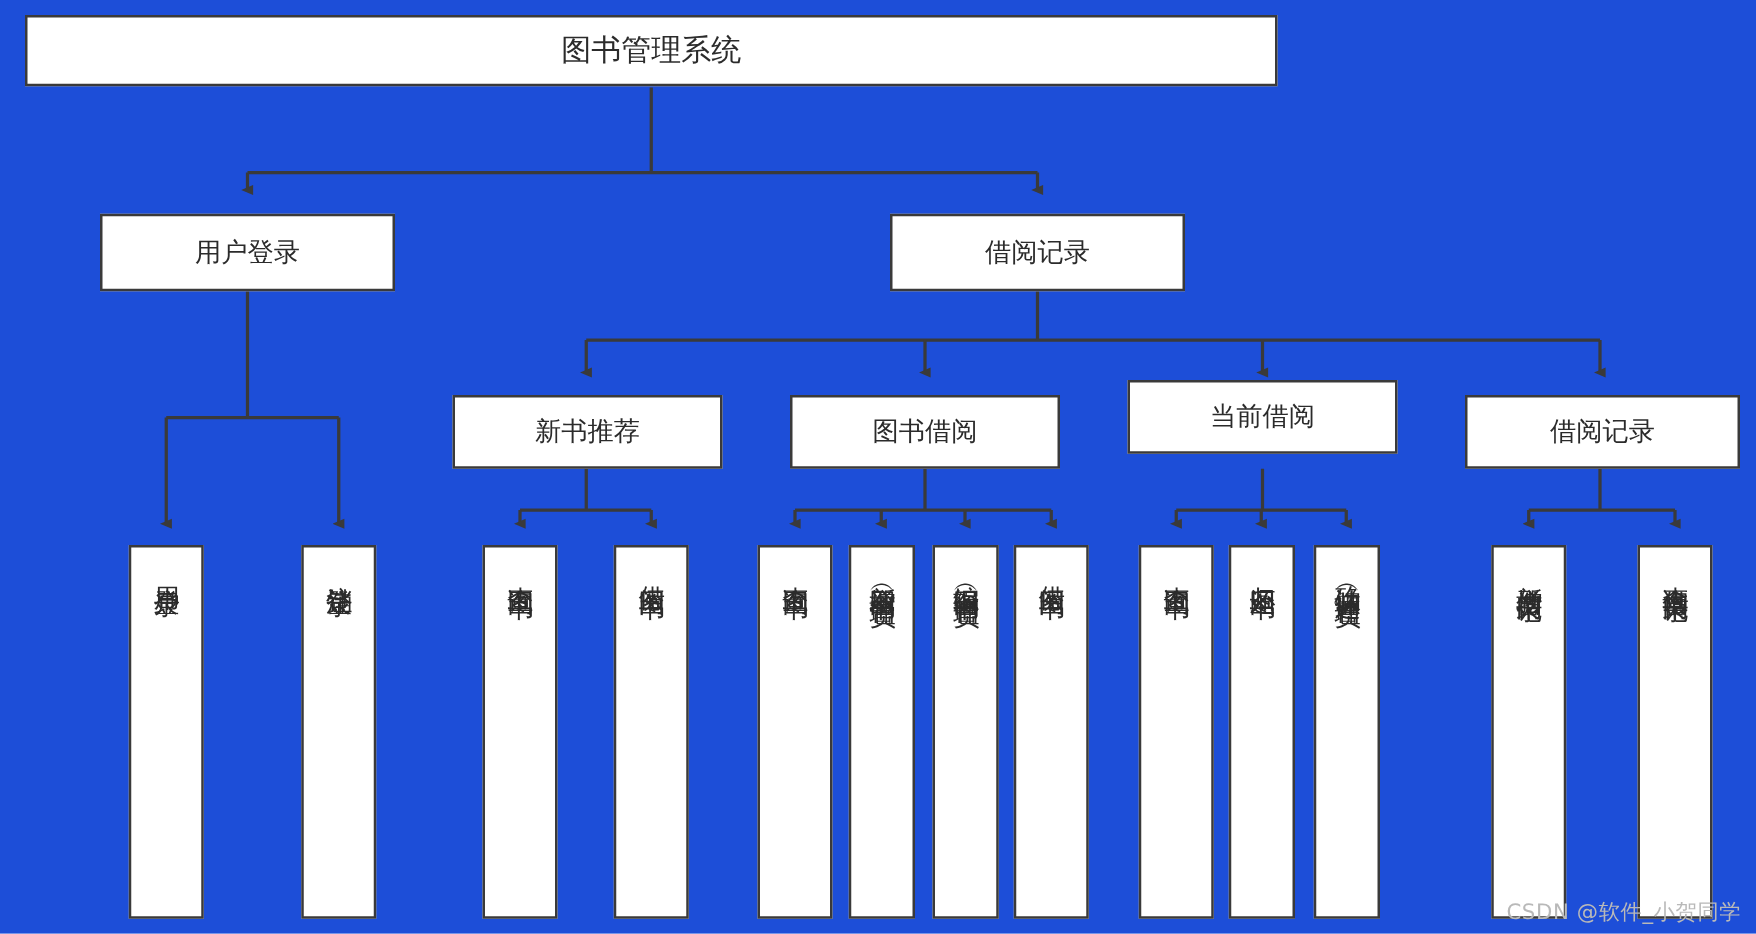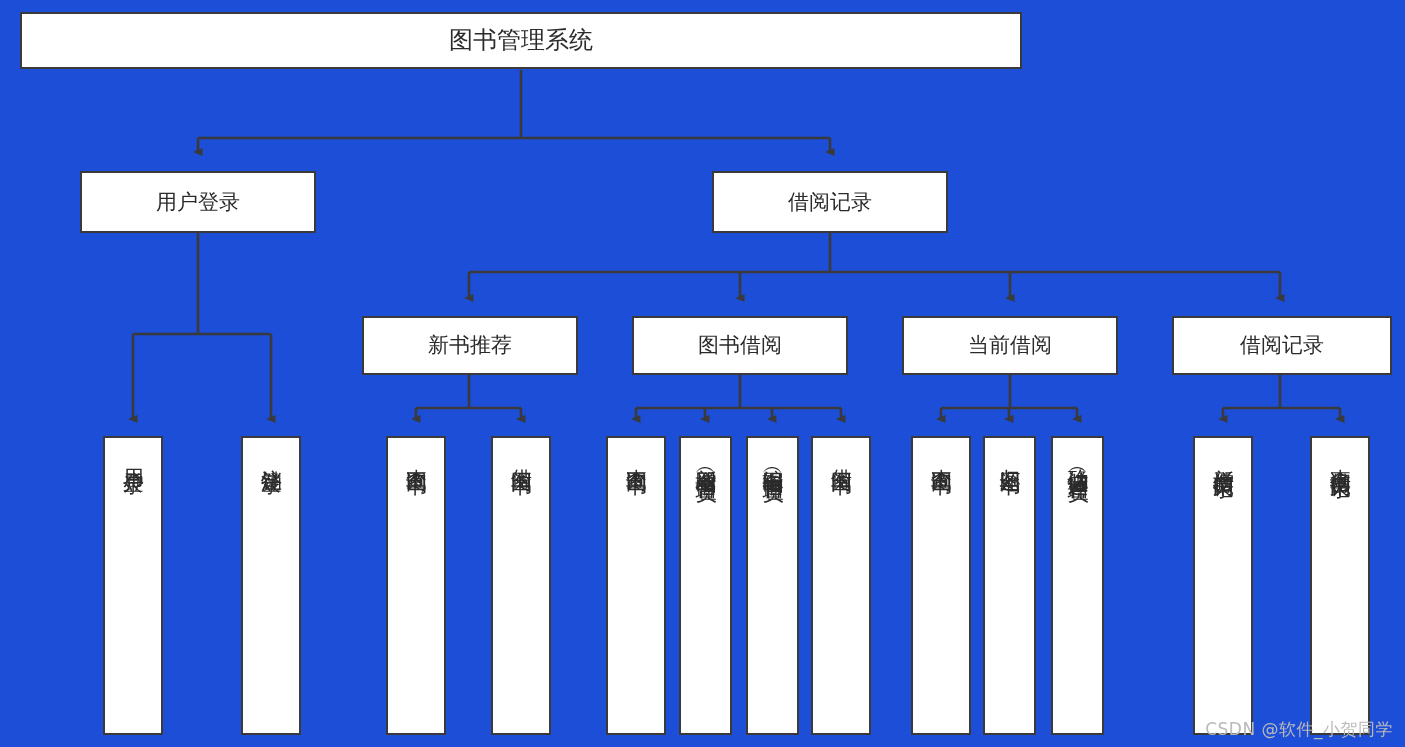--- a/index.html
+++ b/index.html
@@ -145,21 +145,21 @@
   </div>
 
   <div class="node horizontal level-3" style="left:632px; top:316px; width:216px; height:59px;">
     <span class="node-label">图书借阅</span>
   </div>
 
   <div class="node horizontal level-3" style="left:362px; top:316px; width:216px; height:59px;">
     <span class="node-label">新书推荐</span>
   </div>
 
-  <div class="node horizontal level-3" style="left:902px; top:316px; width:216px; height:59px;">
+  <div class="node horizontal level-3" style="left:902px; top:304px; width:216px; height:59px;">
     <span class="node-label">当前借阅</span>
   </div>
 
   <div class="node horizontal level-3" style="left:1172px; top:316px; width:220px; height:59px;">
     <span class="node-label">借阅记录</span>
   </div>
 
   <div class="node vertical level-leaf" style="left:103px; top:436px; width:60px; height:299px;">
     <span class="node-label">用户登录</span>
   </div>

